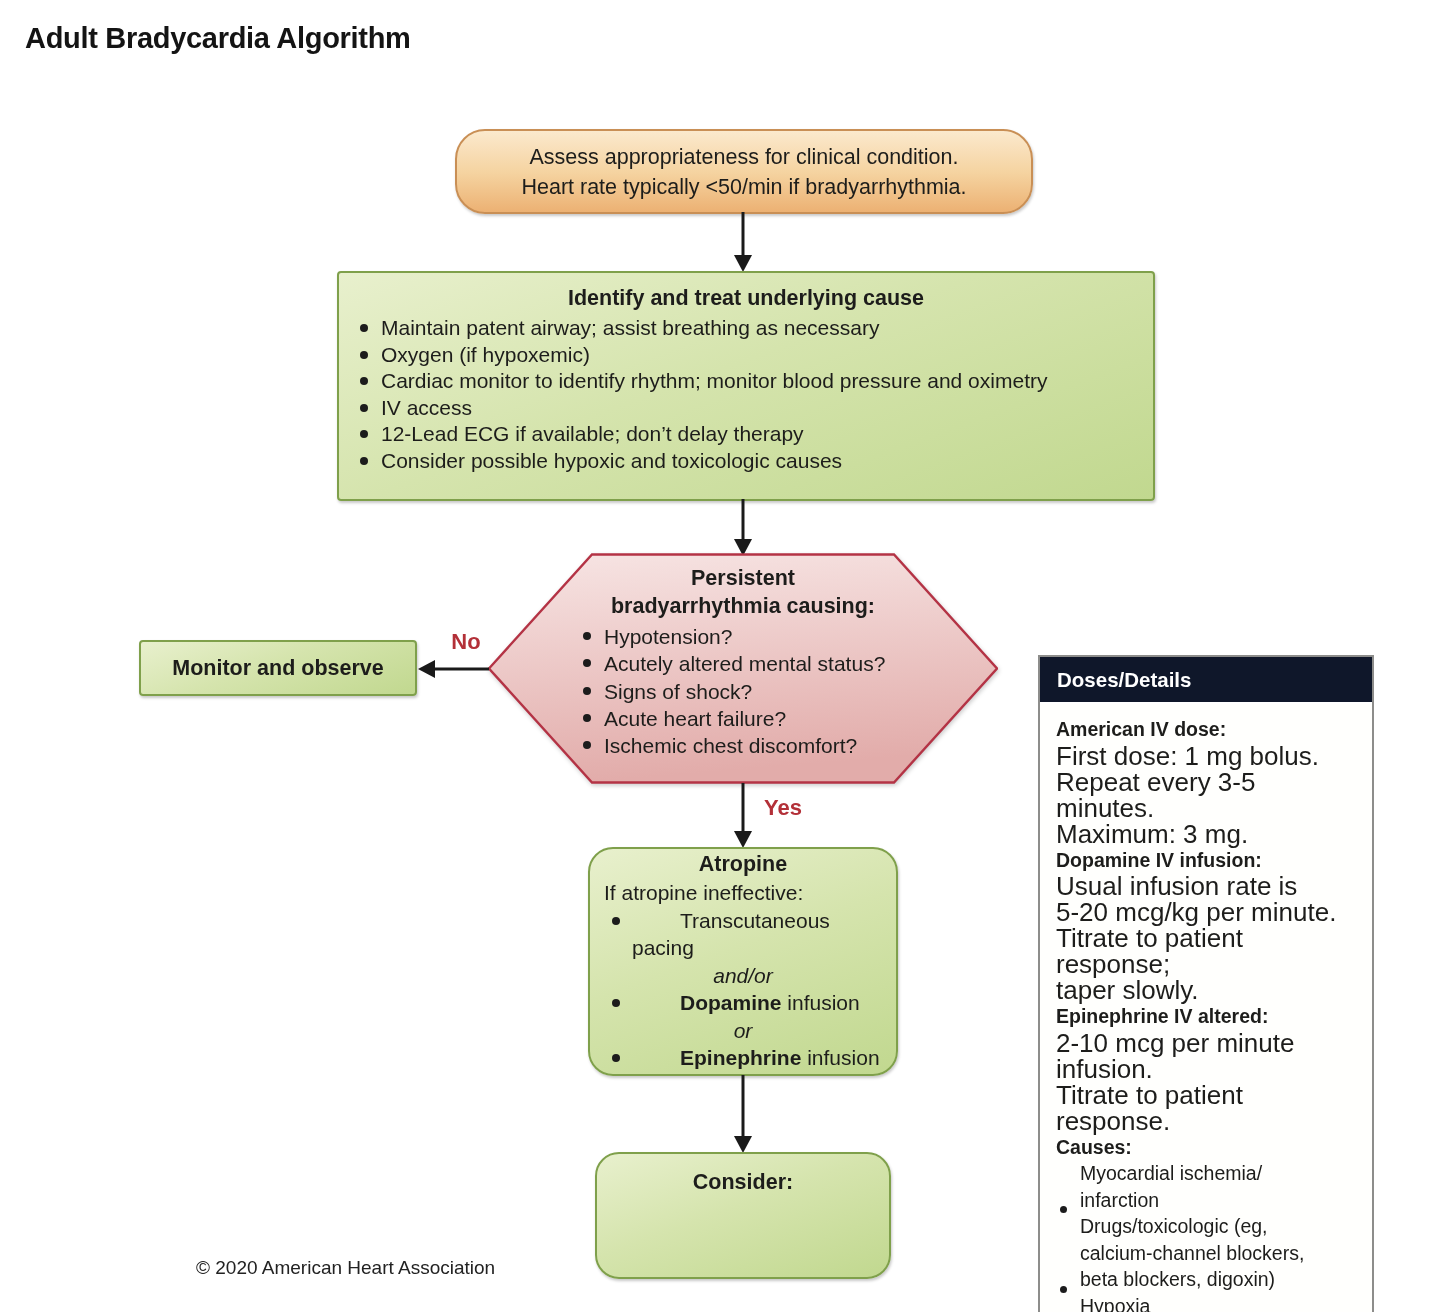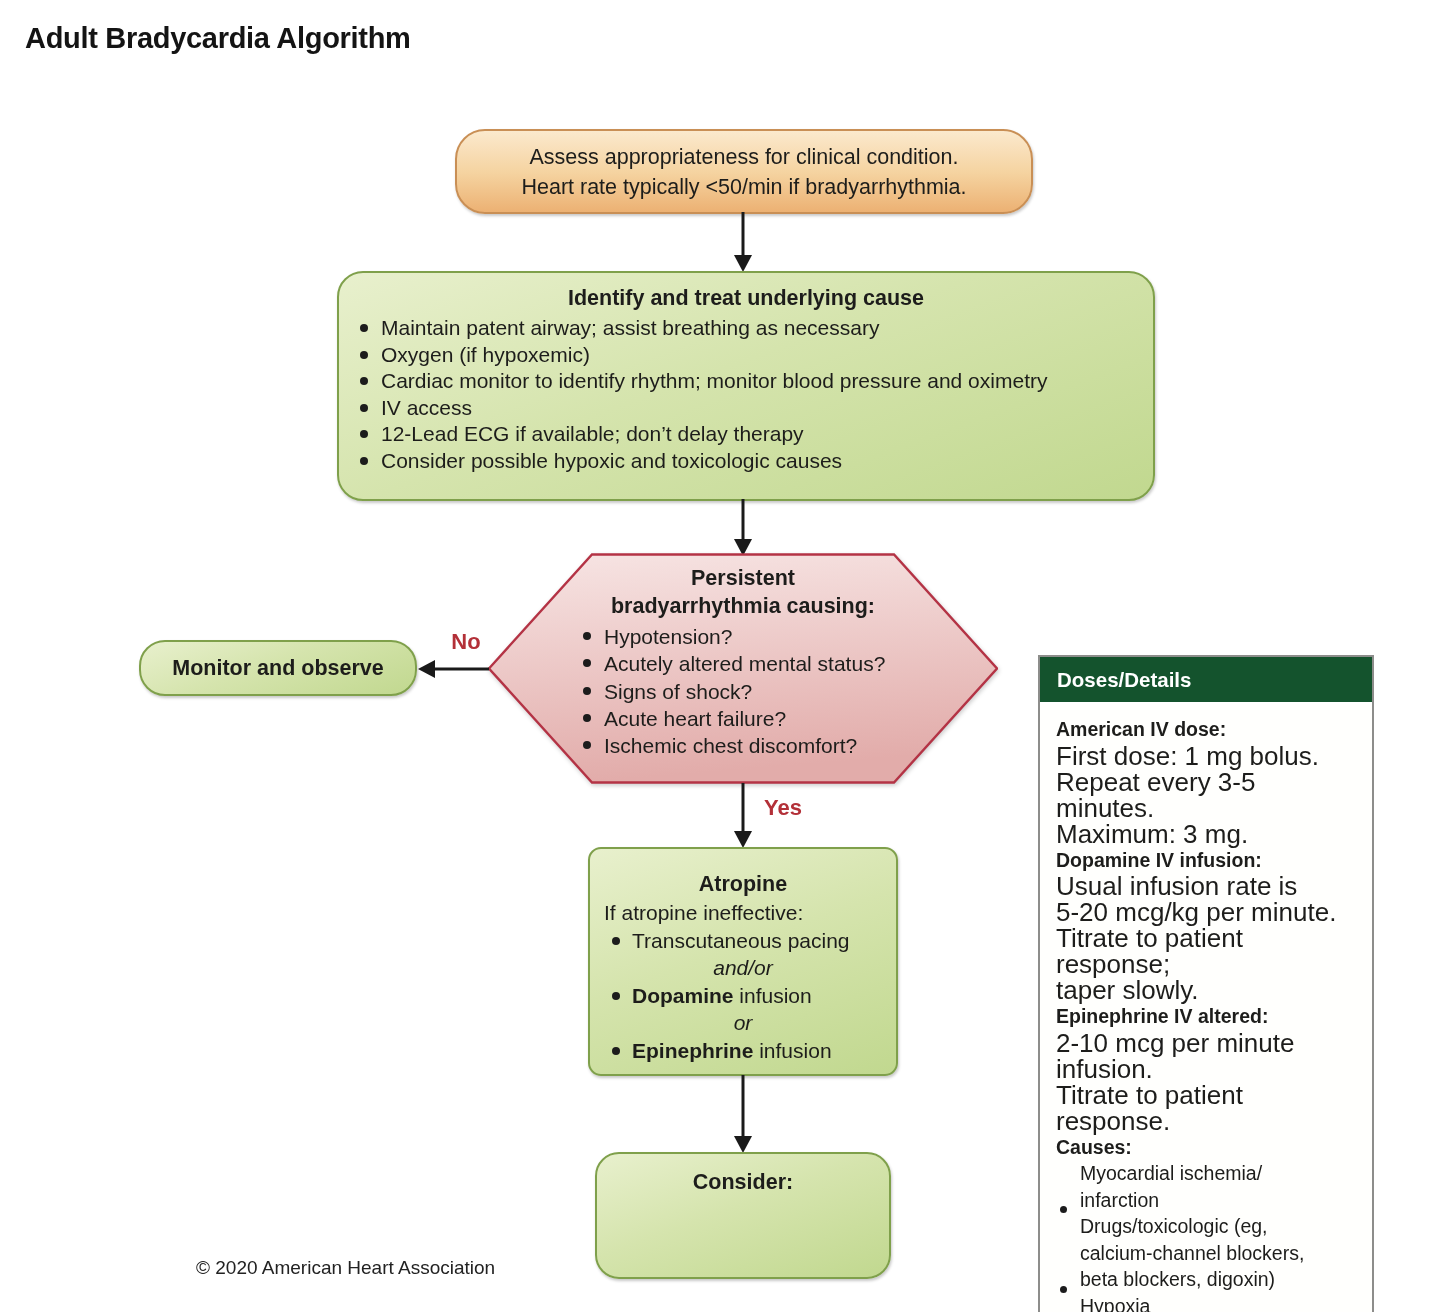--- a/index.html
+++ b/index.html
@@ -10,21 +10,21 @@
   .abs{position:absolute;box-sizing:border-box;}
   #title{left:25px;top:22px;font-size:29px;font-weight:700;letter-spacing:-0.3px;color:#141414;}
 
   .node{box-shadow:1px 2px 3px rgba(0,0,0,0.22);}
   .orange{
     background:linear-gradient(180deg,#fbe9cd 0%,#f5d3a0 52%,#ecb173 100%);
     border:2px solid #c98f55;border-radius:30px;
   }
   .green{
     background:linear-gradient(160deg,#e8f0cd 0%,#d5e4ad 45%,#c1d88f 100%);
-    border:2px solid #7fa04b;border-radius:26px;
+    border:2px solid #7fa04b;border-radius:4px;
   }
   .center-text{display:flex;align-items:center;justify-content:center;text-align:center;}
 
   #assess-box{left:455px;top:129px;width:578px;height:85px;font-size:21.5px;line-height:30px;white-space:pre-line;}
   #identify-box{left:337px;top:271px;width:818px;height:230px;padding:11px 14px 0 14px;}
   .box-heading{font-weight:700;font-size:21.5px;line-height:28px;text-align:center;}
   .b-list{margin-top:3px;}
   .b-row{display:flex;align-items:flex-start;font-size:21px;line-height:26.5px;}
   .b-dot{flex:0 0 auto;width:8px;height:8px;border-radius:50%;background:#1c1c1c;margin:9px 13px 0 7px;}
 
@@ -35,36 +35,36 @@
     font-size:21.5px;line-height:28px;white-space:pre-line;}
   #hex-bullets{position:absolute;left:88px;top:70px;}
   #hex-bullets .b-row{line-height:27.3px;}
 
   #monitor-box{left:139px;top:640px;width:278px;height:56px;font-weight:700;font-size:21.5px;}
 
   .decision-label{font-weight:700;font-size:22px;color:#b33038;}
   #no-label{left:444px;top:629px;width:44px;text-align:center;}
   #yes-label{left:764px;top:795px;}
 
-  #atropine-box{left:588px;top:847px;width:310px;height:229px;padding:21px 14px 0 14px;border-radius:13px;}
+  #atropine-box{left:588px;top:847px;width:310px;height:229px;padding:1px 14px 0 14px;border-radius:25px;}
   #atropine-box .box-heading{line-height:29px;}
   .a-line{font-size:21px;line-height:27.5px;}
   #atropine-box .b-row{line-height:27.5px;}
   #atropine-box .b-dot{margin:10px 12px 0 8px;}
   .connector{font-size:21px;line-height:27.5px;font-style:italic;text-align:center;}
-  .b-strong{font-weight:700;}
+  .b-strong{font-weight:700;margin-left:48px;}
 
   #consider-box{left:595px;top:1152px;width:296px;height:127px;padding:14px 10px 0 10px;border-radius:24px;}
   #consider-box .b-list{margin-top:2px;margin-left:14px;}
   #consider-box .b-row{line-height:28px;}
   #consider-box .b-dot{margin:10px 12px 0 8px;}
 
   
   #doses-panel{left:1038px;top:655px;width:336px;border:2px solid #8d8d8b;background:#fffffd;}
-  #doses-header{background:#14532d;color:#ffffff;height:45px;display:flex;align-items:center;
+  #doses-header{background:#0f172a;color:#ffffff;height:45px;display:flex;align-items:center;
     padding-left:17px;font-weight:700;font-size:20.5px;border-bottom:2px solid #ffffff;}
   #doses-body{padding:12px 14px 14px 16px;}
   .sect-head{font-weight:700;font-size:19.5px;line-height:26.5px;}
   .sect-body{font-size:26px;line-height:26px;white-space:pre-line;}
   .cause-row{display:flex;align-items:flex-end;font-size:19.5px;line-height:26.5px;}
   .cause-row .b-dot{width:7px;height:7px;margin:9px 13px 0 4px;}
   .cause-text{white-space:pre-line;}
 
   #copyright{left:196px;top:1257px;font-size:19px;color:#222222;}
 

